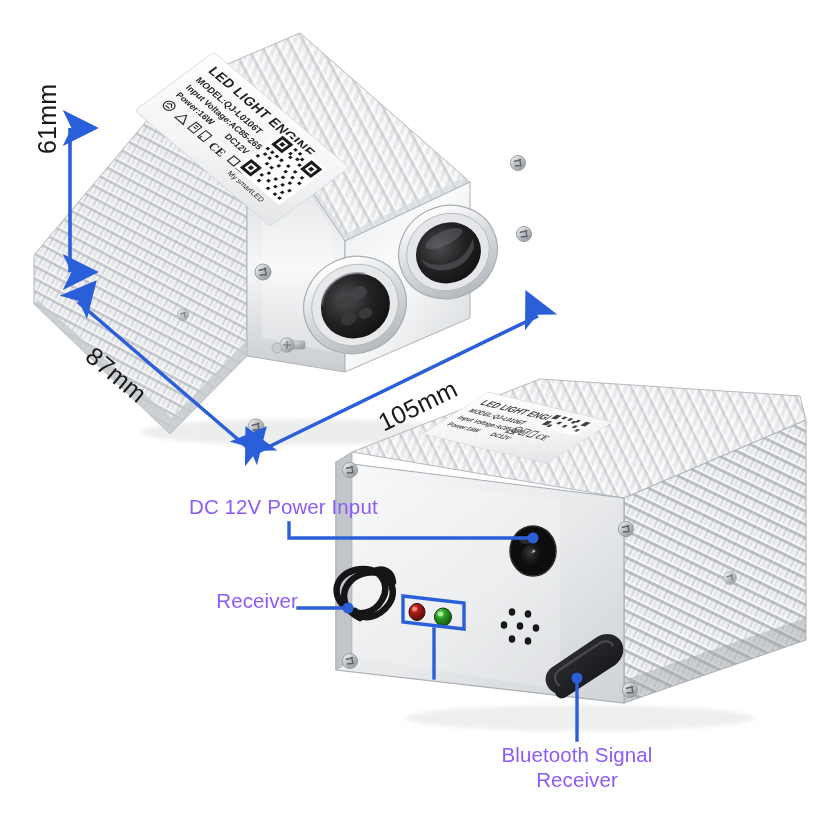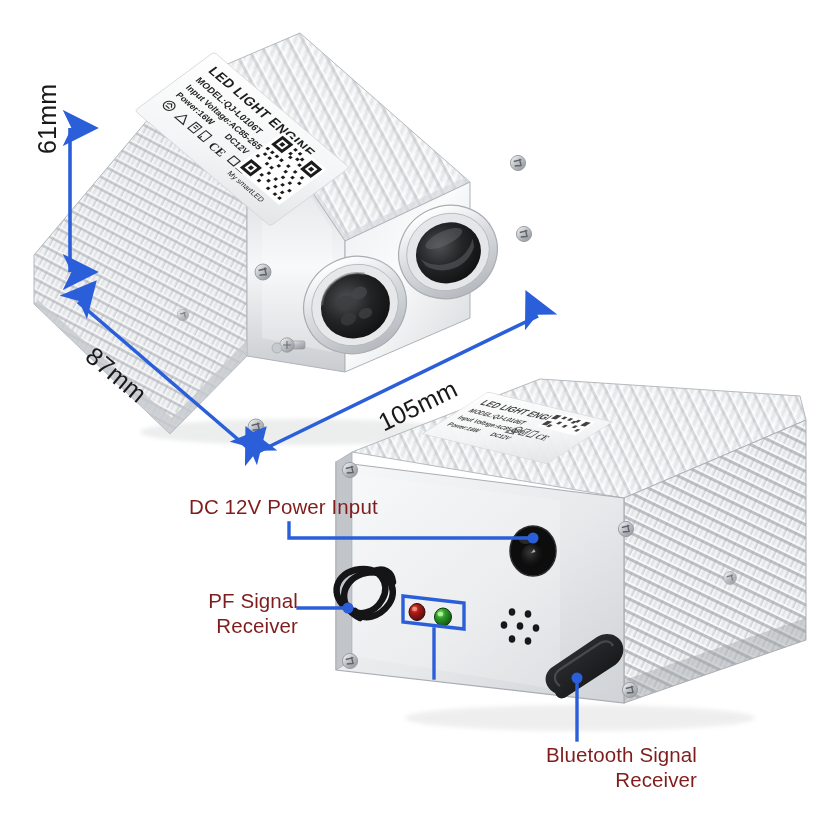--- a/index.html
+++ b/index.html
@@ -8,25 +8,25 @@
   #stage{position:relative;width:821px;height:813px;background:#ffffff;}
 
   svg#scene{position:absolute;left:0;top:0;width:821px;height:813px;display:block;}
 
   
   .dimtext{
     position:absolute;font-size:25px;font-weight:400;color:#191919;
     letter-spacing:.2px;white-space:nowrap;line-height:1.05;
   }
   .calltext{
-    position:absolute;font-size:20.5px;font-weight:400;color:#7f1d1d;
+    position:absolute;font-size:20.5px;font-weight:400;color:#8b5cf6;
     letter-spacing:.1px;line-height:1.22;white-space:nowrap;
   }
   .calltext.r{text-align:right;}
-  .calltext.c{text-align:right;}
+  .calltext.c{text-align:center;}
 </style>
 </head>
 <body>
 
 <div id="stage">
 
 <svg id="scene" viewBox="0 0 821 813">
   <defs>
 
     <linearGradient id="alTop" x1="0" y1="0" x2="1" y2="1">
@@ -415,21 +415,20 @@
 
 <div class="dimtext" style="left:34px;top:154px;transform:rotate(-90deg);transform-origin:left top;">61mm</div>
 
 <div class="dimtext" style="left:98px;top:342px;transform:rotate(40deg);transform-origin:left top;">87mm</div>
 
 <div class="dimtext" style="left:374px;top:412px;transform:rotate(-26deg);transform-origin:left top;">105mm</div>
 
 <div class="calltext" style="left:189px;top:494px;">DC 12V Power Input</div>
 
 <div class="calltext r" style="left:90px;top:588px;width:208px;">
-  <div>PF Signal</div>
   <div>Receiver</div>
 </div>
 
 
 <div class="calltext c" style="left:457px;top:742px;width:240px;">
   <div>Bluetooth Signal</div>
   <div>Receiver</div>
 </div>
 
 </div>

